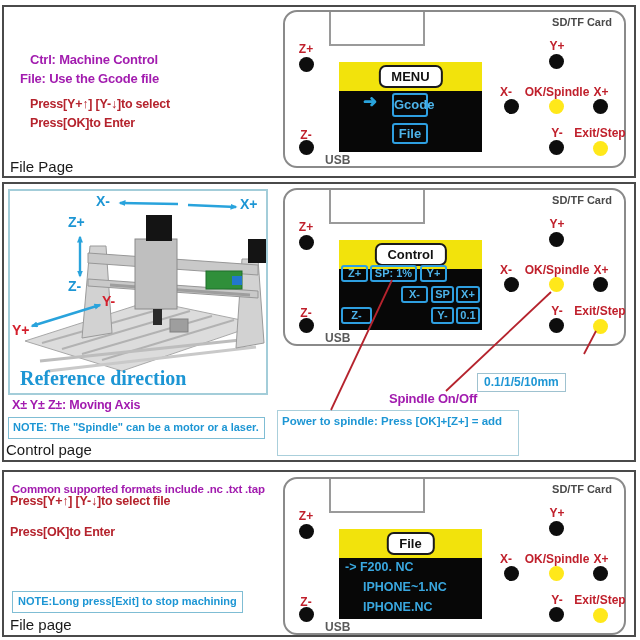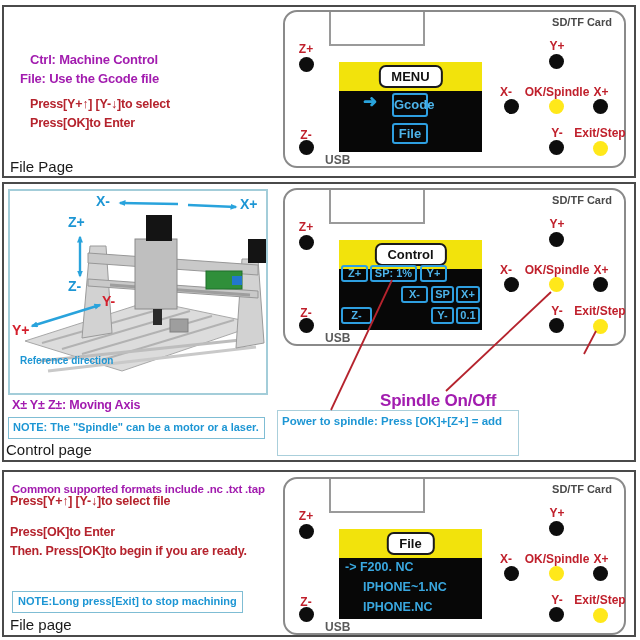--- a/index.html
+++ b/index.html
@@ -29,21 +29,21 @@
   .band { position:absolute; left:0; top:0; width:100%; height:29px; background:#f2e30c; }
   .screen-title { position:absolute; left:50%; transform:translateX(-50%); top:3px; background:#fff; border:2px solid #1a1a1a; border-radius:7px; padding:0 11px; font-size:13px; font-weight:bold; color:#111; line-height:19px; white-space:nowrap; }
   .osd-btn { position:absolute; border:2px solid #2e9fe0; border-radius:3px; color:#4db4ea; font-weight:bold; text-align:center; background:transparent; }
   .menu-arrow { position:absolute; left:24px; top:31px; font-size:17px; font-weight:bold; color:#29a3dc; line-height:17px; }
   .file-line { position:absolute; font-size:12.5px; font-weight:bold; color:#3aa8e0; white-space:nowrap; }
 
   
   .machine-box { position:absolute; left:8px; top:189px; width:260px; height:206px; border:2px solid #a3cdd9; background:#fff; }
   .ax { position:absolute; font-size:14px; font-weight:bold; color:#1d96d4; white-space:nowrap; }
   .ax.red { color:#d41f2c; }
-  .ref-caption { position:absolute; left:10px; top:164px; font-size:10px; font-weight:bold; color:#1d96d4; }
+  .ref-caption { position:absolute; left:10px; top:176px; font-size:20px; font-weight:bold; color:#1d96d4;font-family:Liberation Serif, serif; }
 
   .overlay { position:absolute; left:0; top:0; width:640px; height:640px; pointer-events:none; z-index:50; }
 </style>
 </head>
 <body>
 
 <div class="page">
 
   <section class="panel" style="left:2px;top:5px;width:634px;height:173px">
     <div class="hint" style="left:26px;top:45px">Ctrl: Machine Control</div>
@@ -161,30 +161,30 @@
       <div class="osd-btn" style="left:81px;top:25px;width:27px;height:17px;line-height:13px;font-size:11px">Y+</div>
       <div class="osd-btn" style="left:62px;top:46px;width:27px;height:17px;line-height:13px;font-size:11px">X-</div>
       <div class="osd-btn" style="left:92px;top:46px;width:23px;height:17px;line-height:13px;font-size:11px">SP</div>
       <div class="osd-btn" style="left:117px;top:46px;width:24px;height:17px;line-height:13px;font-size:11px">X+</div>
       <div class="osd-btn" style="left:2px;top:67px;width:31px;height:17px;line-height:13px;font-size:11px">Z-</div>
       <div class="osd-btn" style="left:92px;top:67px;width:23px;height:17px;line-height:13px;font-size:11px">Y-</div>
       <div class="osd-btn" style="left:117px;top:67px;width:24px;height:17px;line-height:13px;font-size:11px">0.1</div>
     </div>
   </div>
 
-  <div class="hint" style="left:380px;top:391px;font-size:17px">Spindle On/Off</div>
+  <div class="bluebox" style="left:477px;top:373px;font-size:12px;line-height:17px;padding:0 6px;border-color:#9fc2d0">0.1/1/5/10mm</div>
+  <div class="hint" style="left:389px;top:391px;font-size:13px">Spindle On/Off</div>
   <div class="bluebox" style="left:277px;top:410px;width:242px;height:46px;font-size:11.5px;border-color:#aacfdb">
     <div style="padding:4px 0 0 4px">Power to spindle: Press [OK]+[Z+] = add</div>
   </div>
 
   <section class="panel" style="left:2px;top:470px;width:634px;height:167px">
     <div class="hint" style="left:8px;top:11px;font-size:11.5px">Common supported formats include .nc .txt .tap</div>
     <div class="instr" style="left:6px;top:22px">Press[Y+↑] [Y-↓]to select file</div>
     <div class="instr" style="left:6px;top:53px">Press[OK]to Enter</div>
-    <div class="instr" style="left:6px;top:72px">Then. Press[OK]to begin if you are ready.</div>
     <div class="bluebox" style="left:8px;top:119px;font-size:11px;line-height:19px;height:22px;padding:0 5px;border-color:#7fbdd4">NOTE:Long press[Exit] to stop machining</div>
     <div class="page-label" style="left:6px;top:144px">File page</div>
   </section>
 
   <div class="ctrl-box" style="left:283px;top:477px">
     <div class="sd-slot"></div>
     <div class="sd-label">SD/TF Card</div>
     <div class="usb-label">USB</div>
     <div class="btn-label" style="left:8px;top:30px;width:26px">Z+</div>
     <div class="dot" style="left:14px;top:45px"></div>

